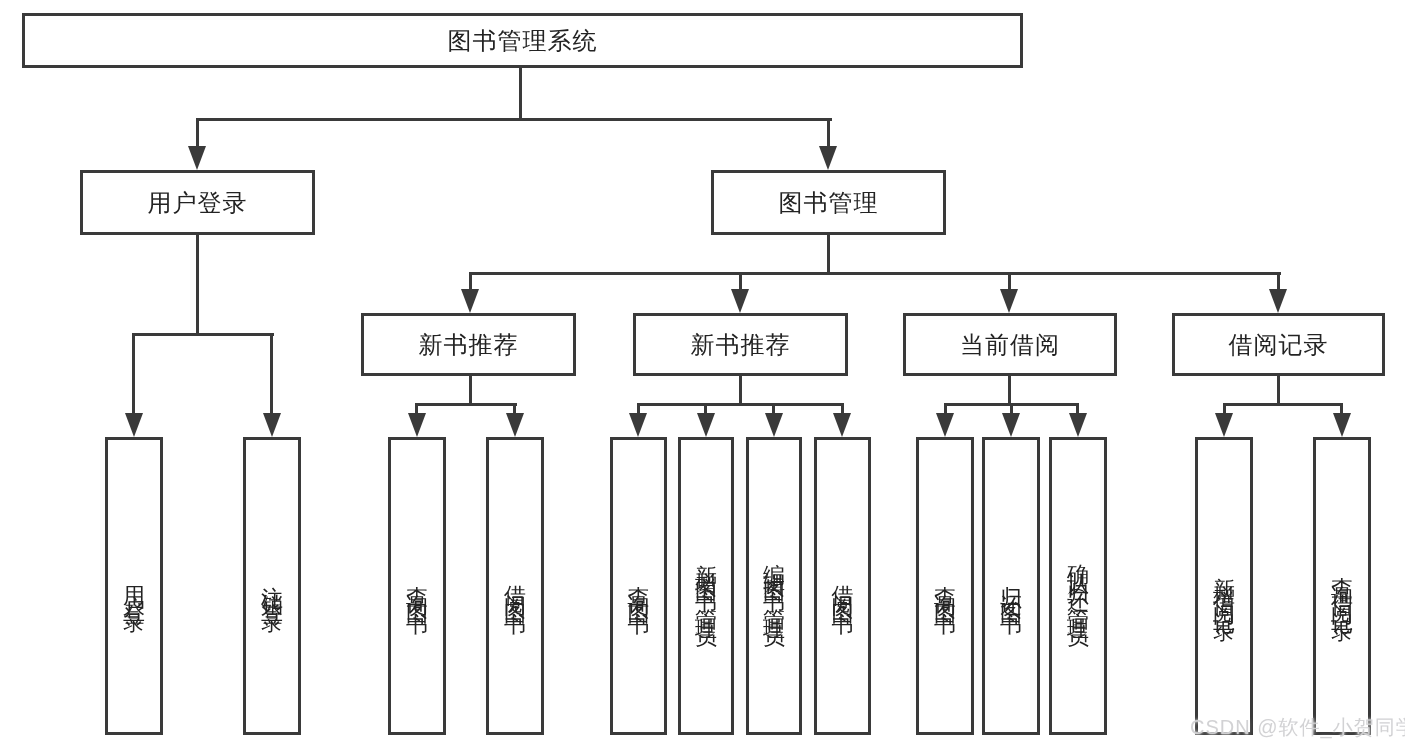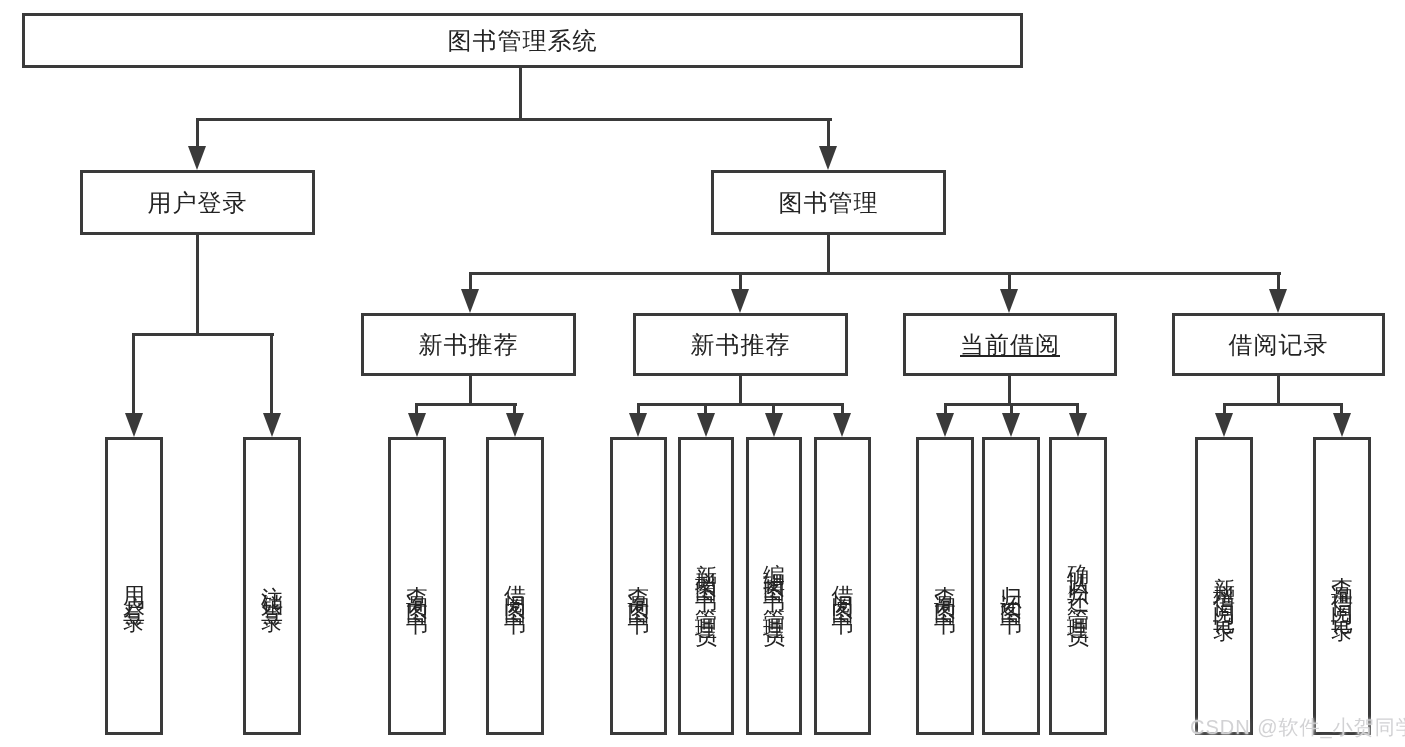--- a/index.html
+++ b/index.html
@@ -45,21 +45,21 @@
   <div class="box" style="left:711px;top:170px;width:235px;height:65px;">
     <span class="label">图书管理</span>
   </div>
 
   <div class="box" style="left:361px;top:313px;width:215px;height:63px;">
     <span class="label">新书推荐</span>
   </div>
   <div class="box" style="left:633px;top:313px;width:215px;height:63px;">
     <span class="label">新书推荐</span>
   </div>
-  <div class="box" style="left:903px;top:313px;width:214px;height:63px;text-decoration:underline;">
+  <div class="box" style="left:903px;top:313px;width:214px;height:63px;">
     <span class="label">当前借阅</span>
   </div>
   <div class="box" style="left:1172px;top:313px;width:213px;height:63px;">
     <span class="label">借阅记录</span>
   </div>
 
   <div class="box v" style="left:105px;top:437px;width:58px;height:298px;">
     <span class="label">用户登录</span>
   </div>
   <div class="box v" style="left:243px;top:437px;width:58px;height:298px;">

